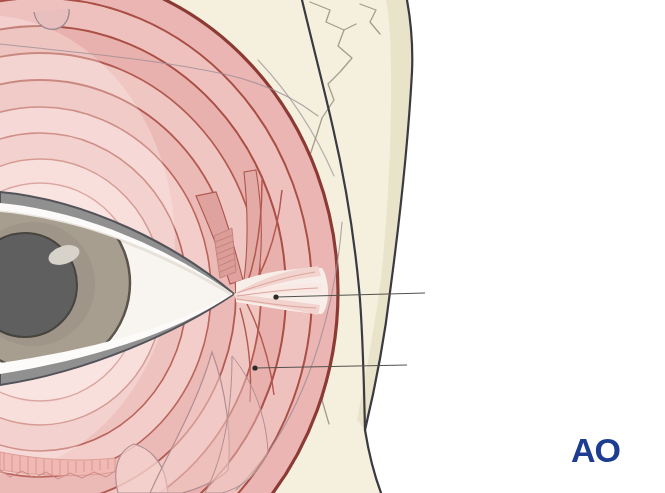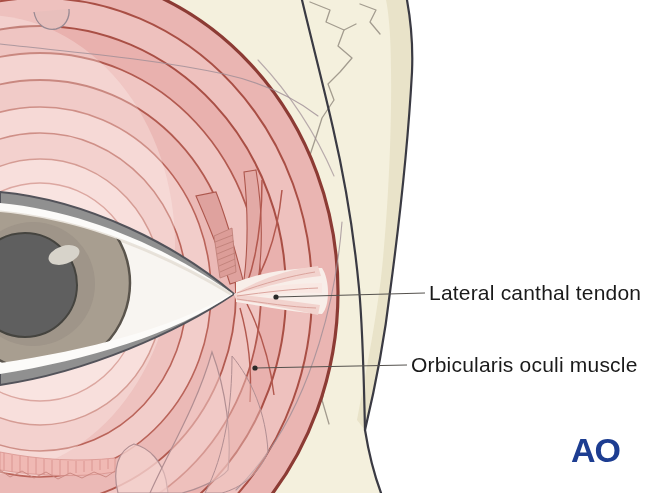--- a/index.html
+++ b/index.html
@@ -152,16 +152,14 @@
         <line x1="276" y1="297" x2="425" y2="293" stroke="#55524e" stroke-width="1.2"></line>
         <circle cx="276" cy="297" r="2.6" fill="#2a2a28"></circle>
         <line x1="255" y1="368" x2="407" y2="365" stroke="#55524e" stroke-width="1.2"></line>
         <circle cx="255" cy="368" r="2.6" fill="#2a2a28"></circle>
       </g>
 
       <text x="571" y="462" font-family="Liberation Sans, sans-serif" font-size="34" font-weight="bold" letter-spacing="-1" fill="#1d3d91">AO</text>
     </g>
   </svg>
 
-  <div class="fig-label l1">Lateral canthal tendon</div>
-  <div class="fig-label l2">Orbicularis oculi muscle</div>
 
 </div>
 
 </body></html>

